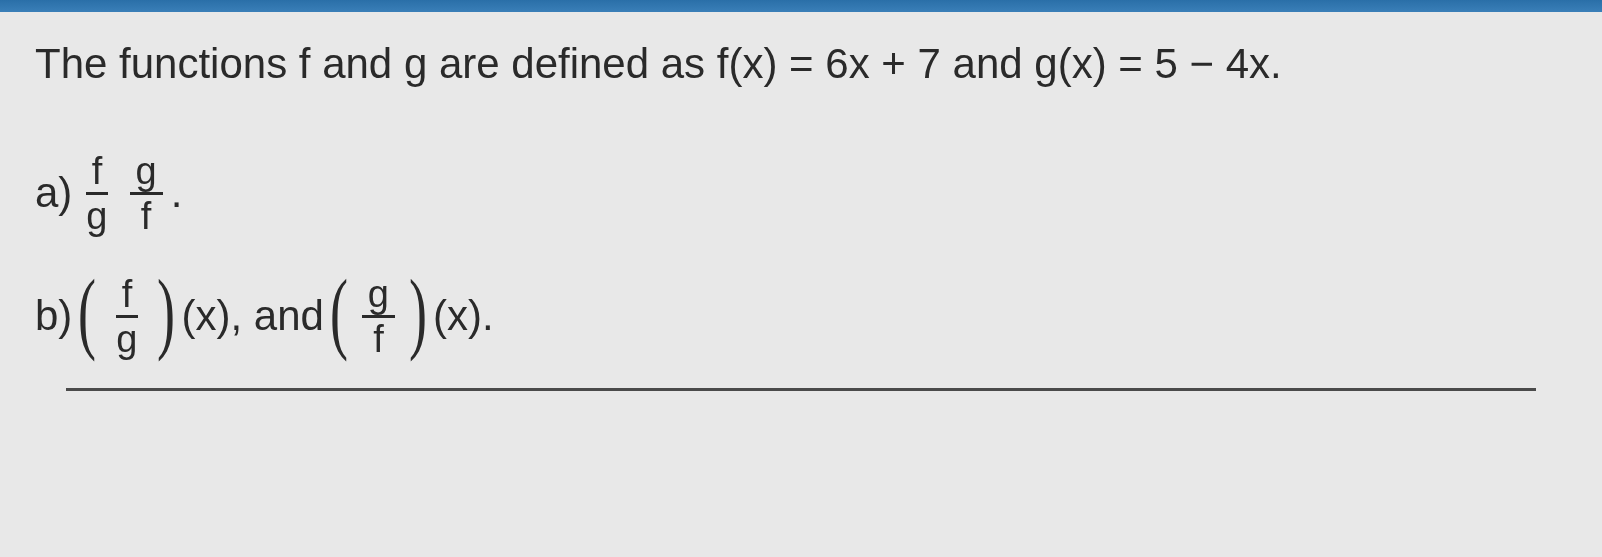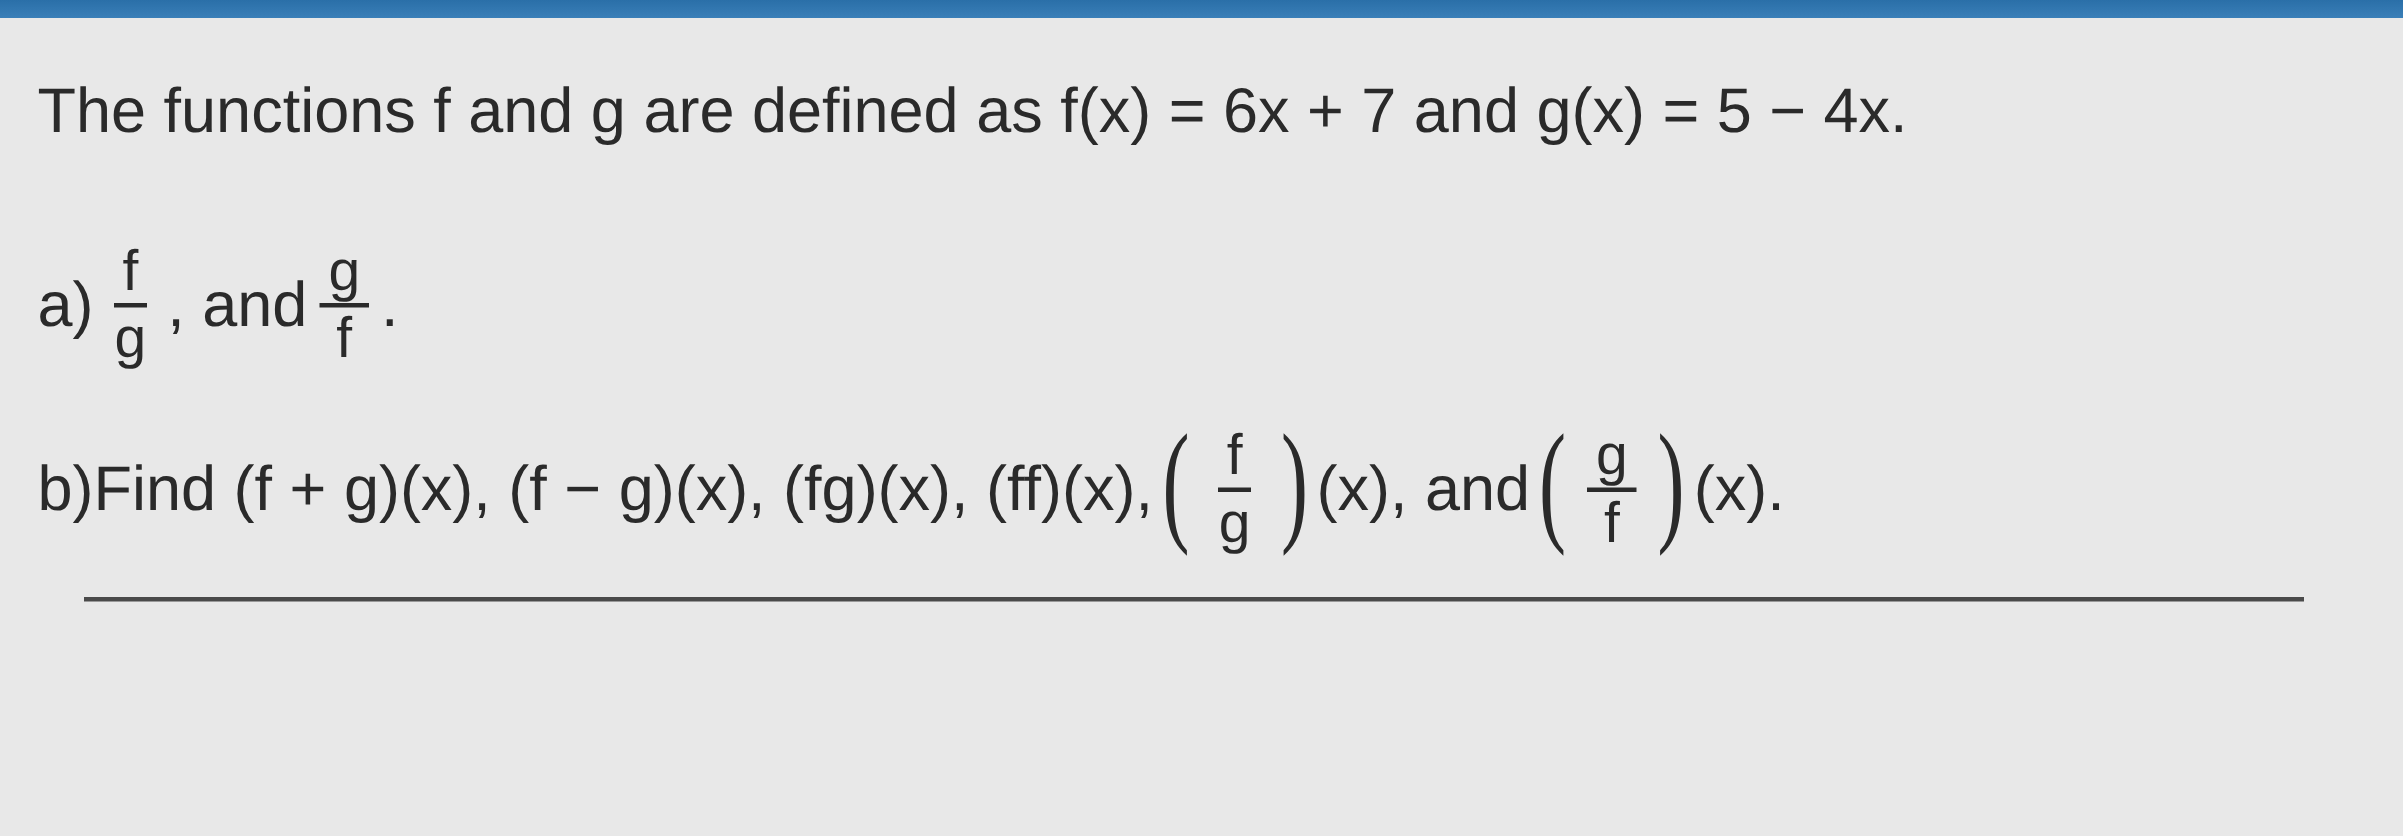--- a/index.html
+++ b/index.html
@@ -12,25 +12,24 @@
       height: 557px;
       font-family: Arial, Helvetica, sans-serif;
       background: #e8e8e8;
       overflow: hidden;
     }
     .top-bar {
       height: 12px;
       background: linear-gradient(to bottom, #2a6fa8, #3a7fb8);
     }
     .content {
-      padding: 25px 35px 30px 25px;
+      padding: 25px 35px 30px 35px;
       font-size: 42px;
       color: #2a2a2a;
       line-height: 1.3;
-      margin-top: 10px;
     }
     .intro {
       margin-bottom: 60px;
       white-space: nowrap;
     }
     .part-a {
       margin-bottom: 40px;
       display: flex;
       align-items: center;
       flex-wrap: nowrap;
@@ -89,31 +88,29 @@
 <div class="content">
 
   <div class="intro">The functions f and g are defined as f(x) = 6x + 7 and g(x) = 5 − 4x.</div>
 
   <div class="part-a">
     <span>a)</span>
     <span class="frac">
       <span class="num">f</span>
       <span class="den">g</span>
     </span>
-    <span>, and </span>
     <span class="frac">
       <span class="num">g</span>
       <span class="den">f</span>
     </span>
     <span>.</span>
   </div>
 
   <div class="part-b">
     <span>b)</span>
-    <span> Find (f + g)(x), (f − g)(x), (fg)(x), (ff)(x), </span>
     <span class="paren-group">
       <span class="big-paren">(</span>
       <span class="frac">
         <span class="num">f</span>
         <span class="den">g</span>
       </span>
       <span class="big-paren">)</span>
     </span>
     <span>(x), and </span>
     <span class="paren-group">

